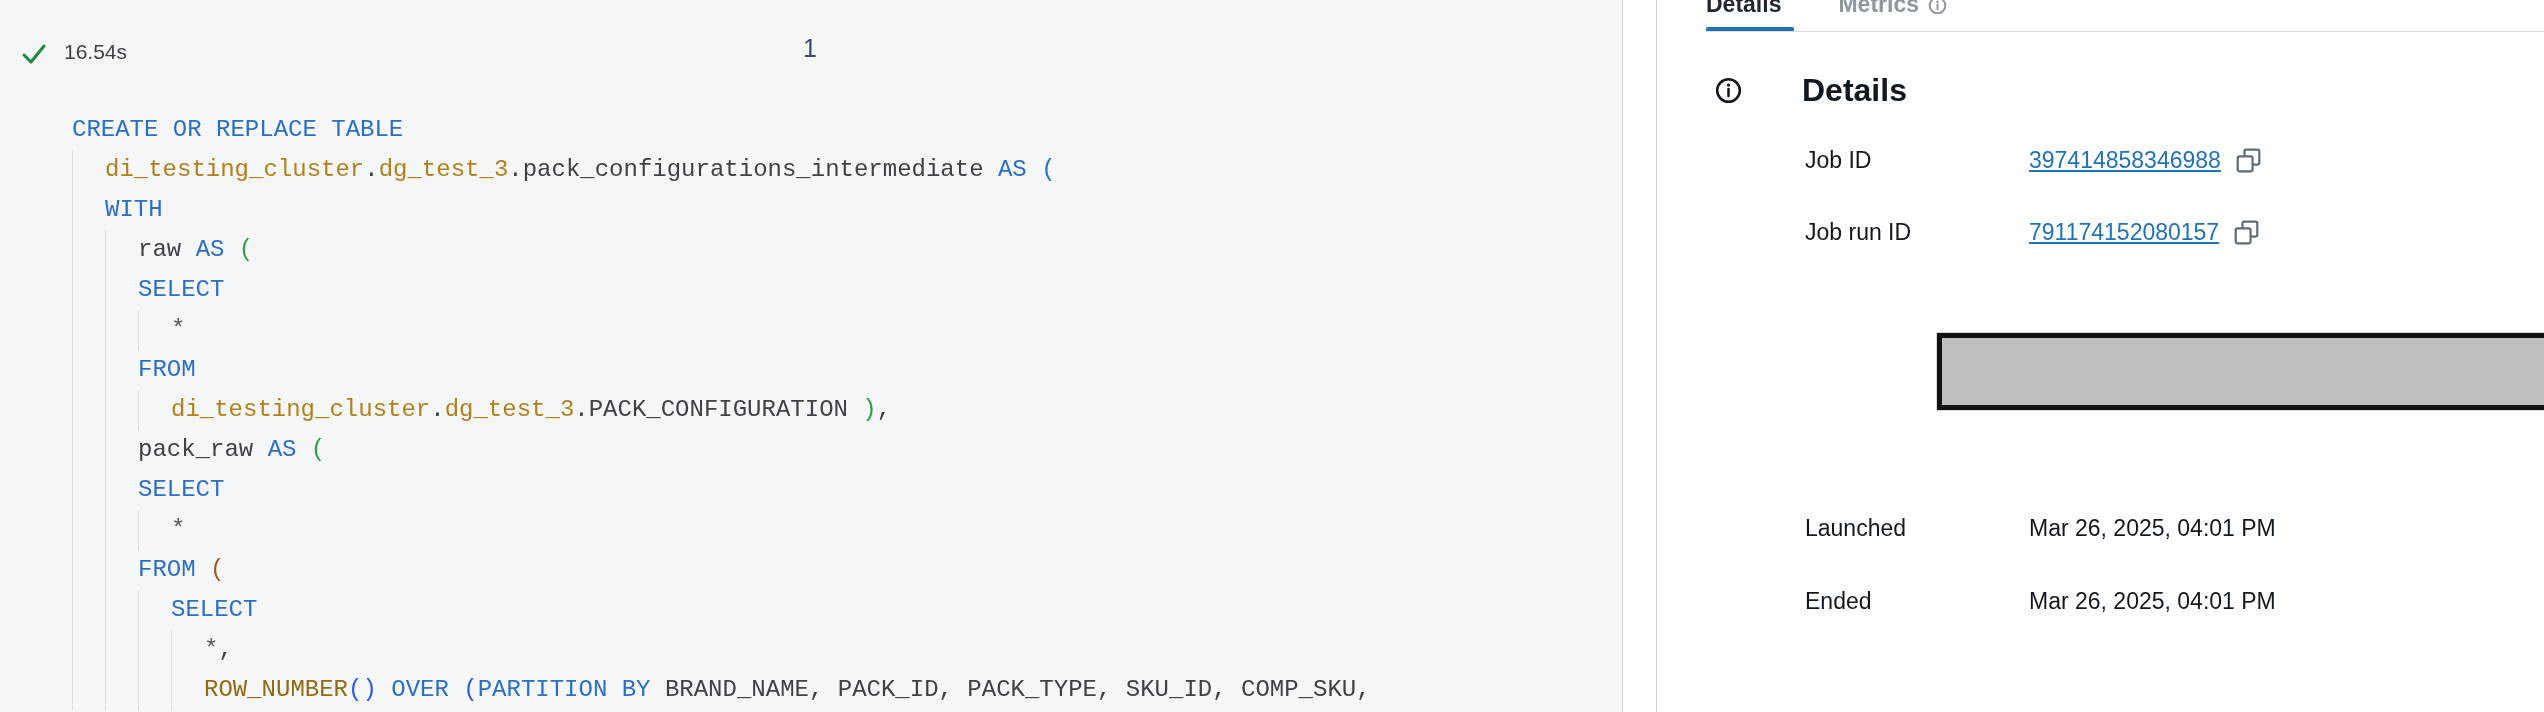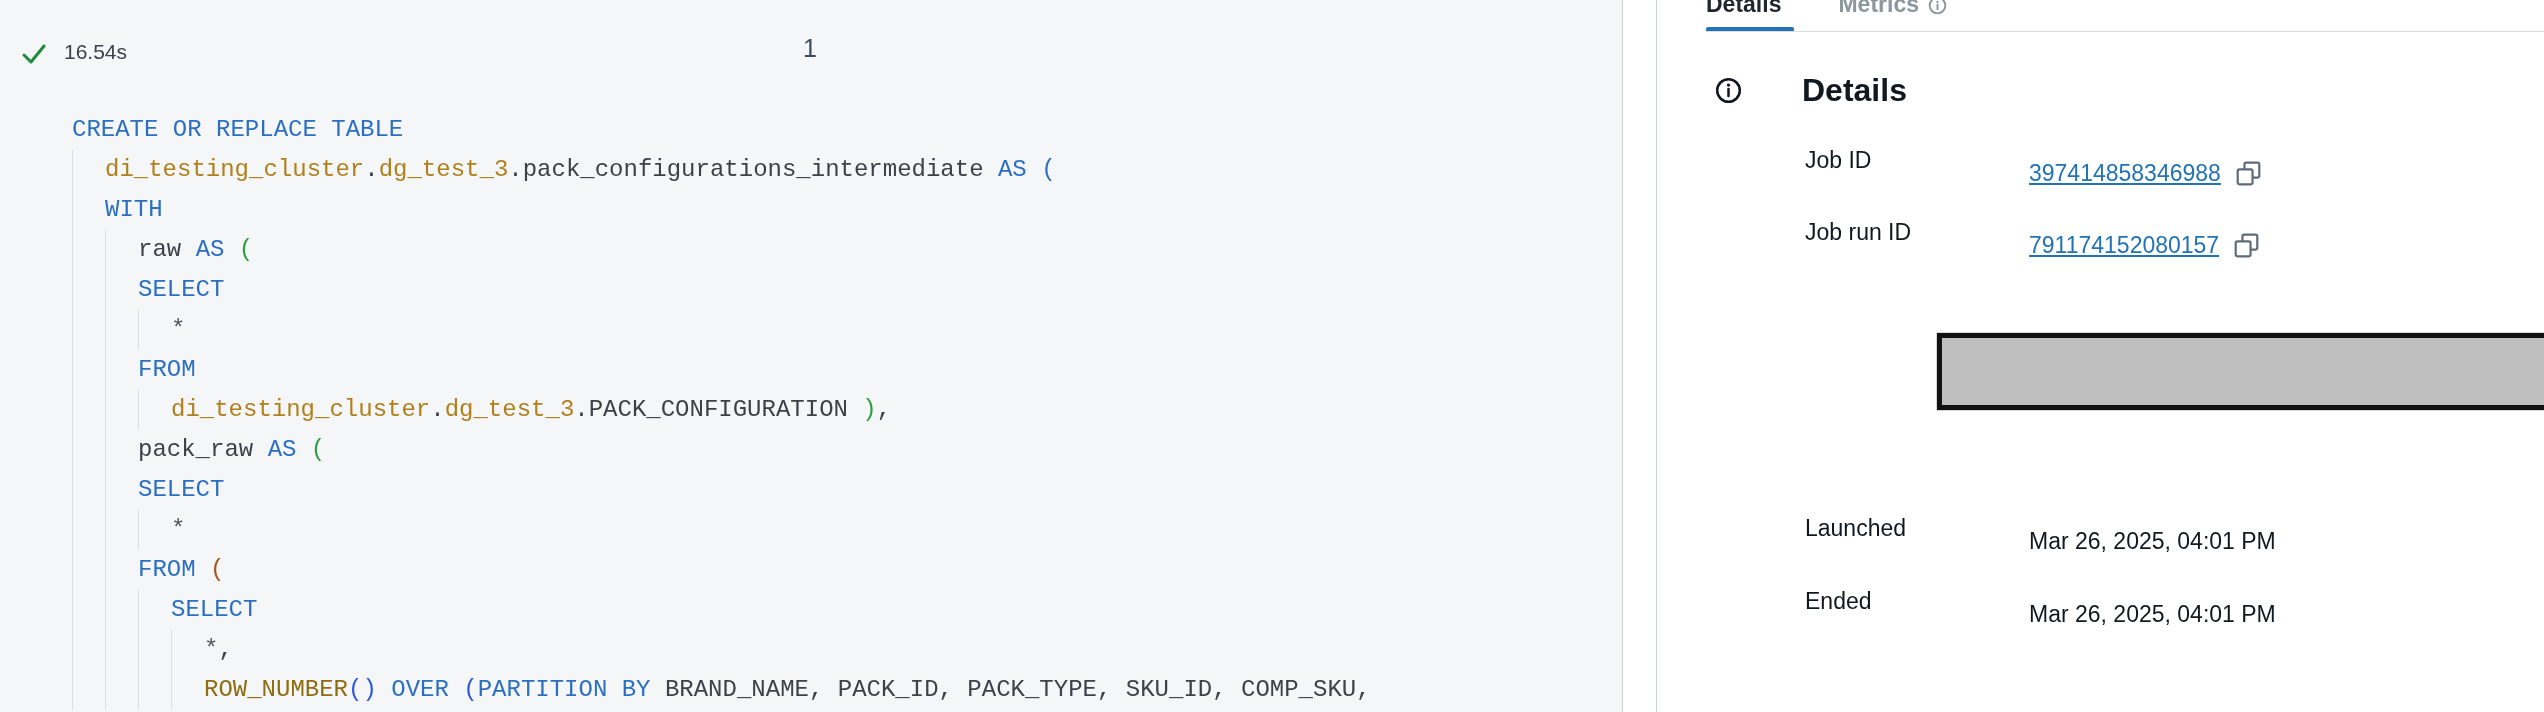--- a/index.html
+++ b/index.html
@@ -36,21 +36,21 @@
   .tabs-divider { position:absolute; left:49px; right:0; top:31px; height:1px; background:#d9dde2; }
 
   .heading-row { position:absolute; left:58px; top:72px; display:flex; align-items:center; gap:60px; }
   .panel-heading { font-size:32px; font-weight:700; color:#11181f; }
   .info-icon-large { width:27px; height:27px; }
   .info-icon-small { width:19px; height:19px; margin-top:2px; }
 
   .fields { position:absolute; left:148px; top:0; right:0; bottom:0; }
   .field-row { position:absolute; left:0; right:0; height:28px; }
   .field-label { position:absolute; left:0; top:0; font-size:23px; color:#11181f; line-height:28px; }
-  .field-value-wrap { position:absolute; left:224px; top:13px; display:flex; align-items:center; gap:14px;
+  .field-value-wrap { position:absolute; left:224px; top:0; display:flex; align-items:center; gap:14px;
                       white-space:nowrap; line-height:28px; }
   .field-value { font-size:23px; color:#11181f; }
   .field-link { font-size:23px; text-decoration:underline; cursor:pointer; }
   .copy-icon { width:27px; height:27px; cursor:pointer; }
   .redacted-box { position:absolute; left:132px; width:741px; height:77px;
                   background:#bfbfbf; border:5px solid #111111; box-shadow:0 0 0 1px #d8d8d8; }
 </style>
 </head>
 <body>
 

